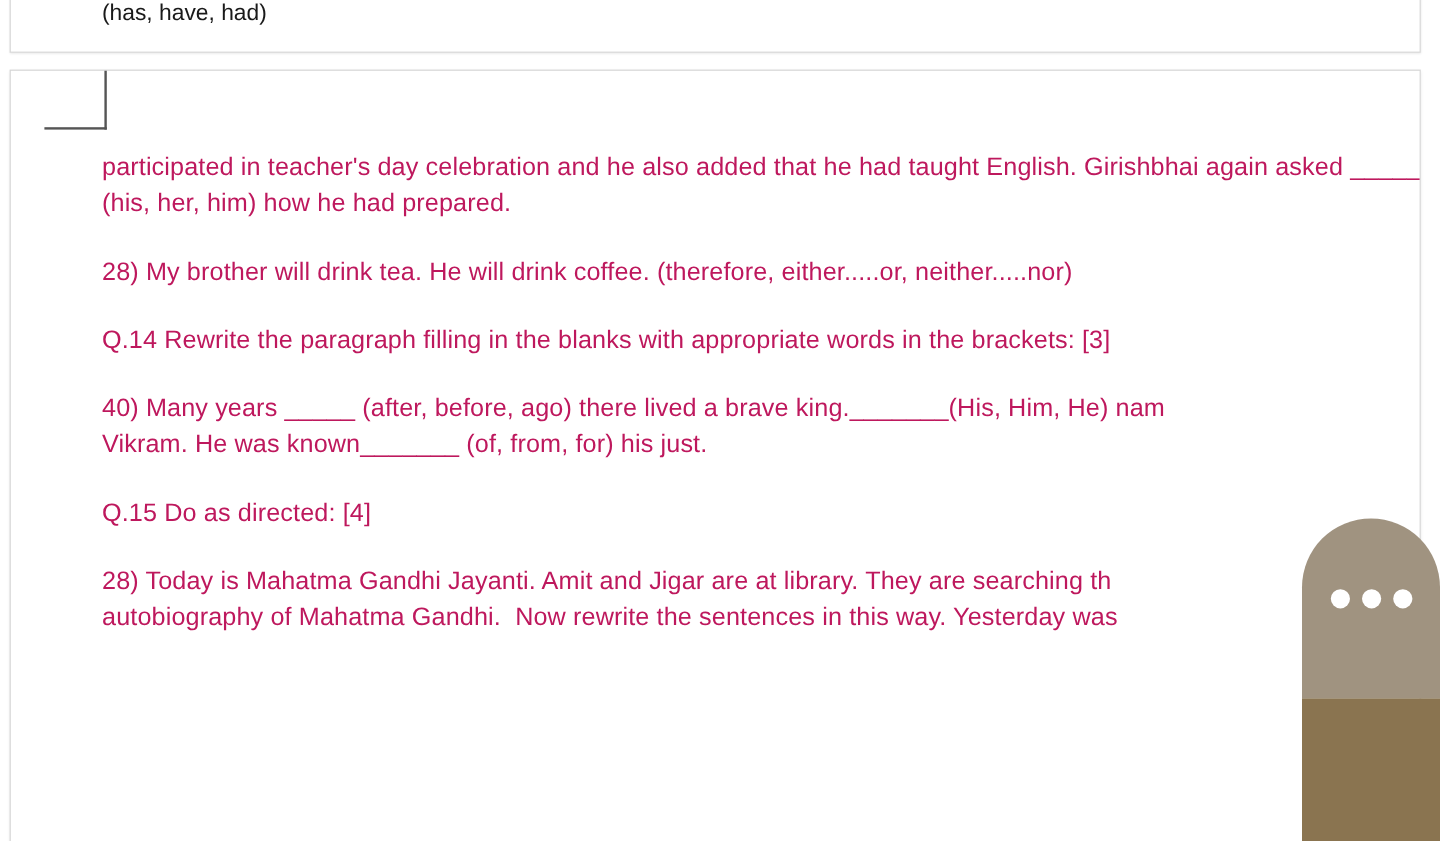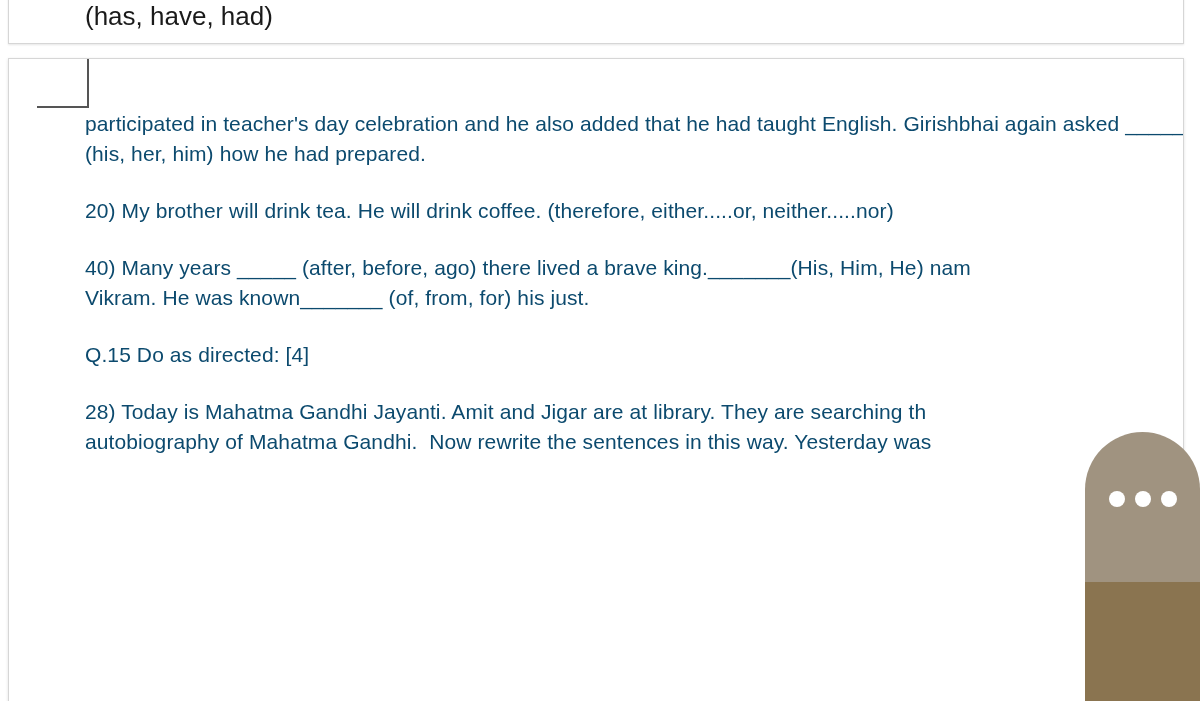--- a/index.html
+++ b/index.html
@@ -24,21 +24,21 @@
     height: 100px;
     background: #ffffff;
     border: 1px solid #d6d6d6;
     box-sizing: border-box;
     box-shadow: 0 1px 2px rgba(0,0,0,0.10);
   }
   .page-top .line {
     position: absolute;
     left: 76px;
     top: 56px;
-    font-size: 26px;
+    font-size: 19px;
     color: #1a1a1a;
     white-space: nowrap;
   }
 
   .page-main {
     position: absolute;
     left: 8px;
     top: 58px;
     width: 1176px;
     height: 700px;
@@ -64,22 +64,22 @@
   .doc-body {
     position: absolute;
     left: 76px;
     top: 50px;
     width: 1100px;
   }
 
   .para {
     font-size: 21px;
     line-height: 30px;
-    color: #0c4a6e;
-    margin: 0 0 27px 0;
+    color: #be185d;
+    margin: 16px 0 27px 0;
     white-space: pre-wrap;
     letter-spacing: 0.1px;
   }
   .para:last-child { margin-bottom: 0; }
   .fab-shape {
     position: absolute;
     right: 0px;
     top: 432px;
     width: 115px;
     height: 150px;
@@ -120,21 +120,22 @@
 <div class="page-top">
   <div class="line">(has, have, had)</div>
 </div>
 
 <div class="page-main">
 
   <div class="corner-mark"></div>
 
   <div class="doc-body">
     <p class="para">participated in teacher's day celebration and he also added that he had taught English. Girishbhai again asked _____ (his, her, him) how he had prepared.</p>
-    <p class="para">20) My brother will drink tea. He will drink coffee. (therefore, either.....or, neither.....nor)</p>
+    <p class="para">28) My brother will drink tea. He will drink coffee. (therefore, either.....or, neither.....nor)</p>
+    <p class="para">Q.14 Rewrite the paragraph filling in the blanks with appropriate words in the brackets: [3]</p>
     <p class="para">40) Many years _____ (after, before, ago) there lived a brave king._______(His, Him, He) nam
 Vikram. He was known_______ (of, from, for) his just.</p>
     <p class="para">Q.15 Do as directed: [4]</p>
     <p class="para">28) Today is Mahatma Gandhi Jayanti. Amit and Jigar are at library. They are searching th
 autobiography of Mahatma Gandhi.  Now rewrite the sentences in this way. Yesterday was</p>
   </div>
 </div>
 
 <div class="fab-shape"></div>
 <div class="fab-shape-lower"></div>

